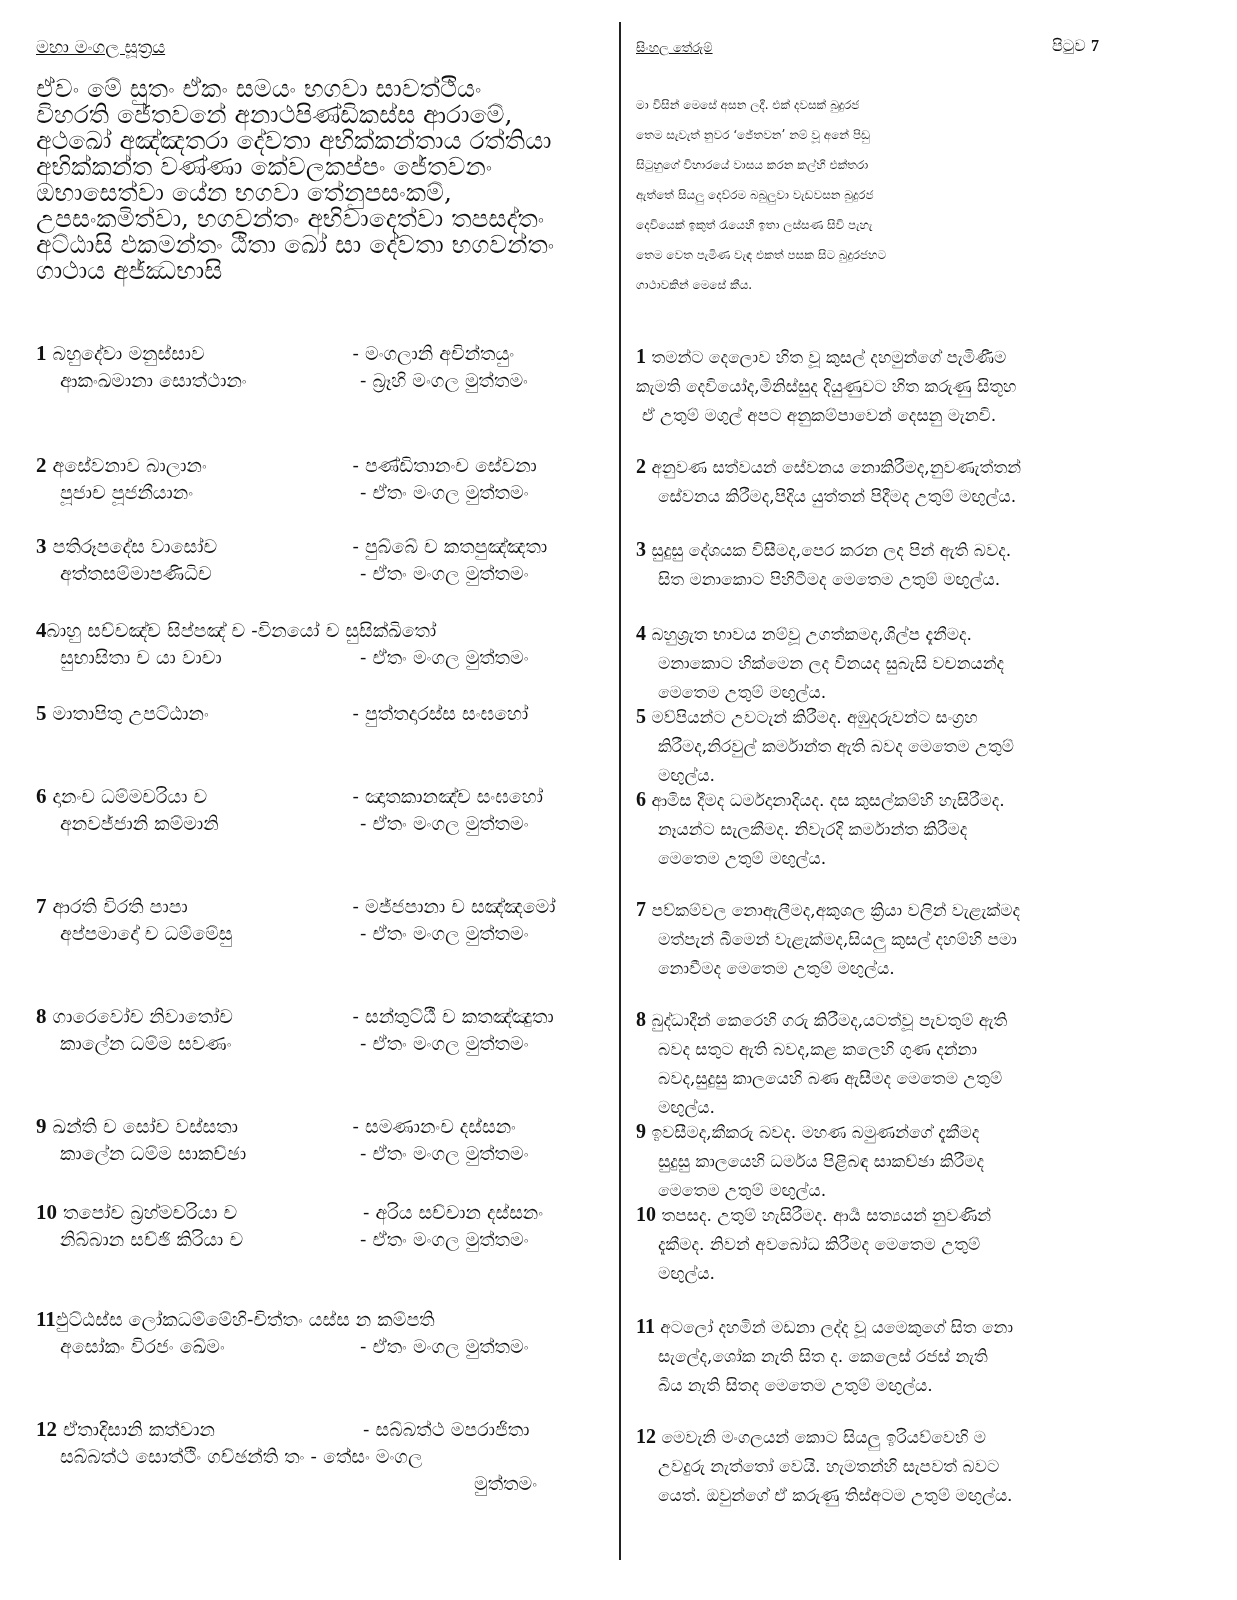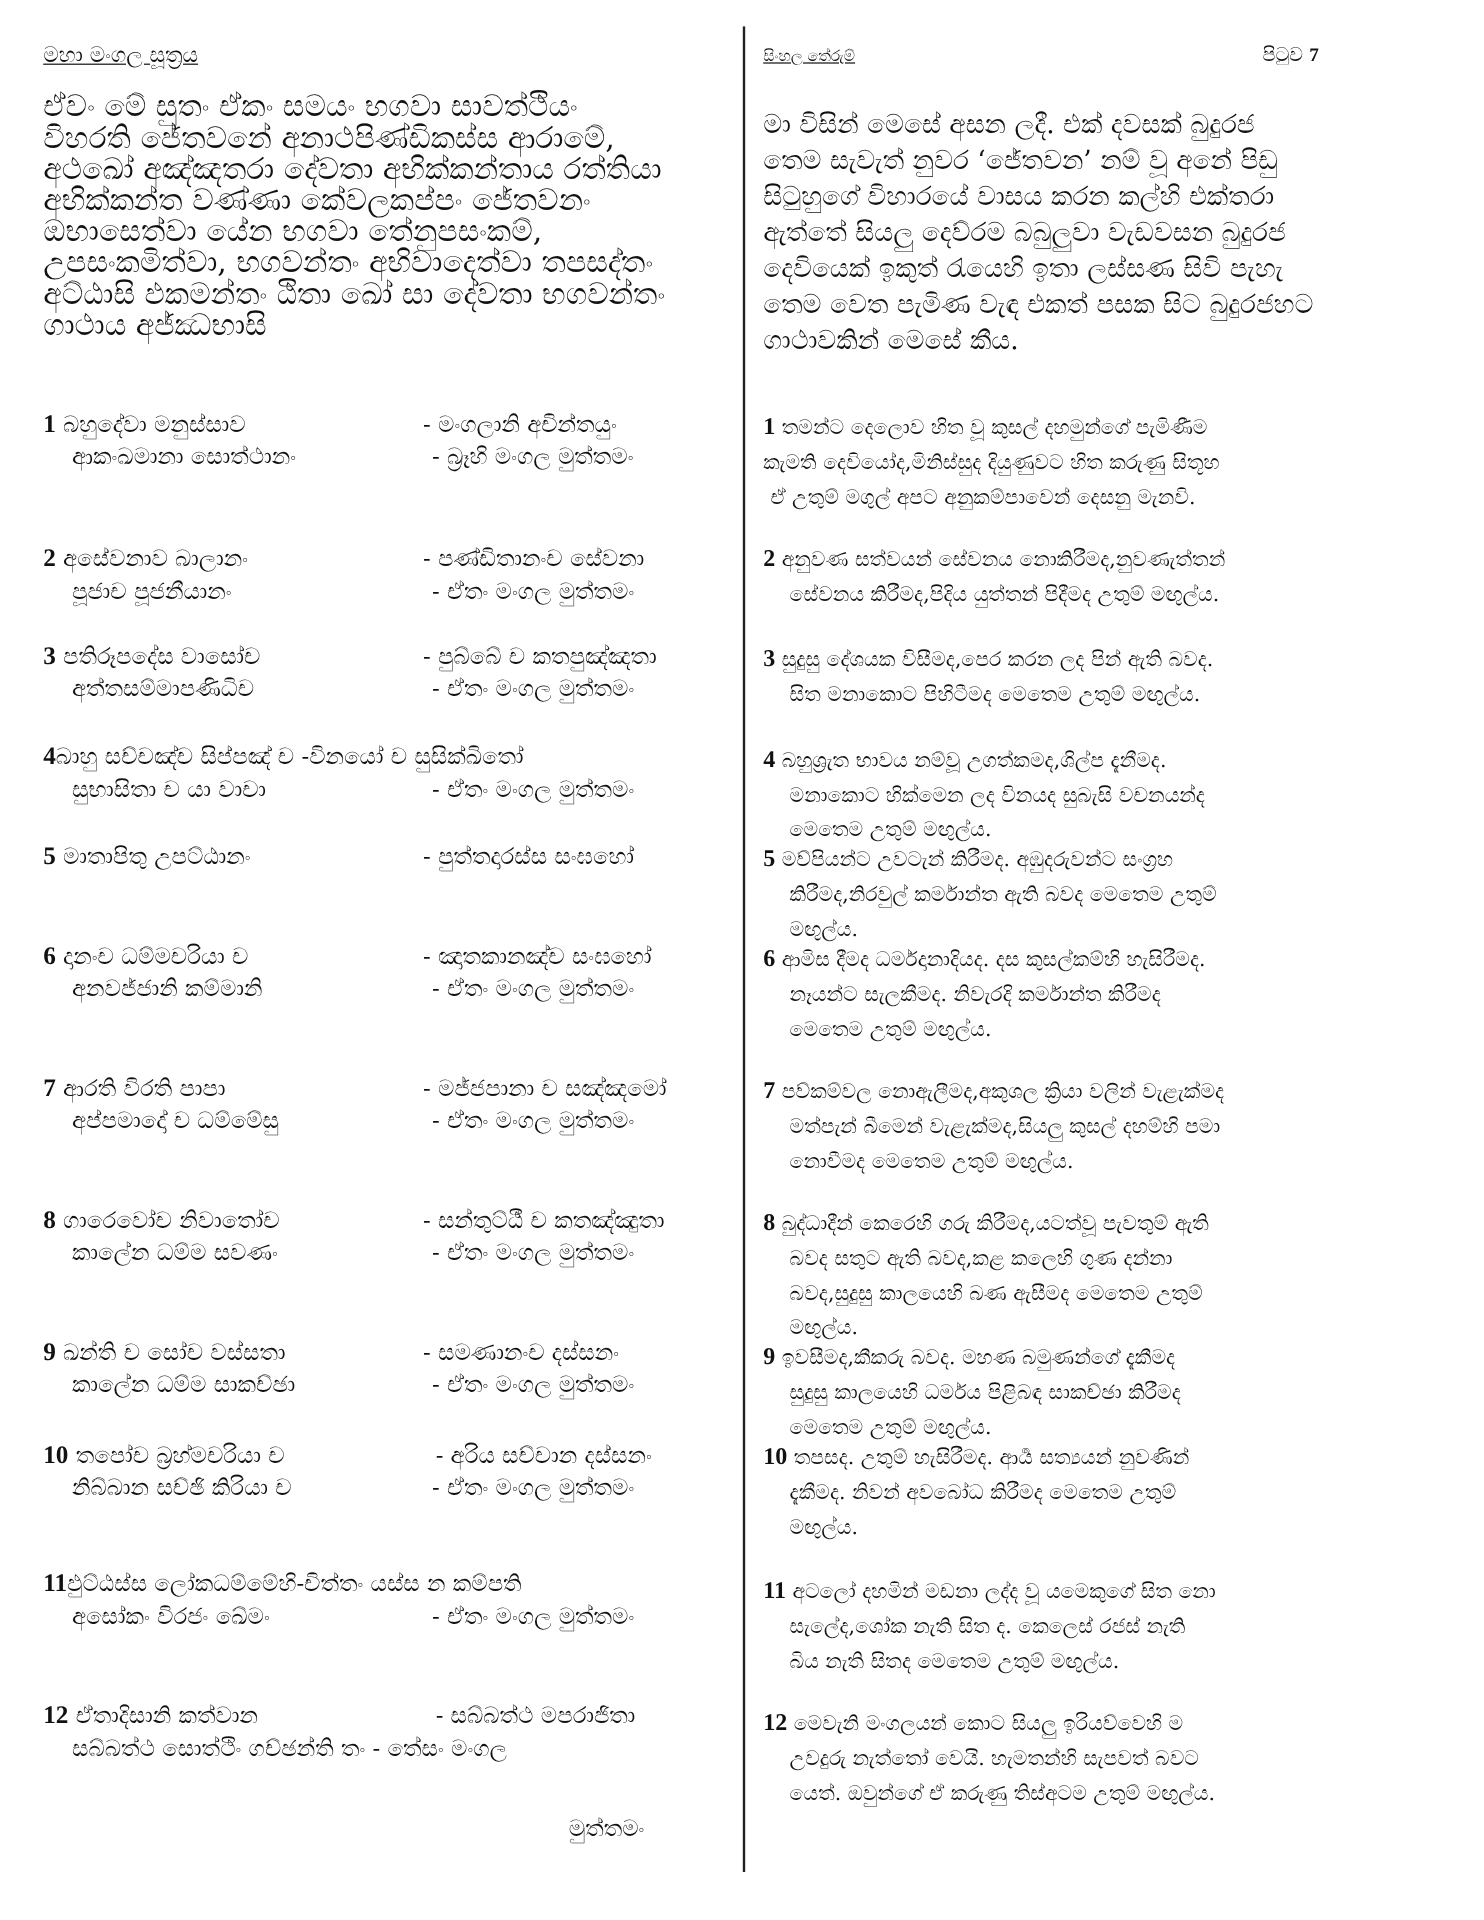--- a/index.html
+++ b/index.html
@@ -15,26 +15,26 @@
     .col-left { position: absolute; left: 36px; top: 0; width: 578px; }
     .col-right { position: absolute; left: 636px; top: 0; width: 560px; }
     .title {
       position: absolute; top: 36px; font-size: 18px; text-decoration: underline;
       white-space: nowrap;
     }
     .title-right { font-size: 13px; top: 40px; }
     .page-no { position: absolute; top: 36px; left: 1052px; font-size: 16px; white-space: nowrap; }
     .page-no b { font-family: "Liberation Serif", serif; font-weight: bold; }
     .intro { position: absolute; top: 76px; font-size: 25px; line-height: 26px; }
-    .intro-right { font-size: 22px; line-height: 30px; top: 90px; }
+    .intro-right { font-size: 12px; line-height: 30px; top: 90px; }
     .line { white-space: nowrap; }
     .verse { position: absolute; font-size: 19px; line-height: 27px; }
     .verse .num { font-family: "Liberation Serif", serif; font-weight: bold; font-size: 21px; }
     .verse .l2 { padding-left: 24px; }
-    .verse .l3 { padding-left: 24px; margin-top: 40px; }
+    .verse .l3 { padding-left: 24px; }
     .tr { position: absolute; font-size: 17px; line-height: 29px; }
     .tr .num { font-family: "Liberation Serif", serif; font-weight: bold; font-size: 20px; }
     .tr .cont { padding-left: 22px; }
     .seg-a { display: inline-block; min-width: 300px; }
   </style>
 </head>
 <body>
 
 <div class="divider"></div>
 

